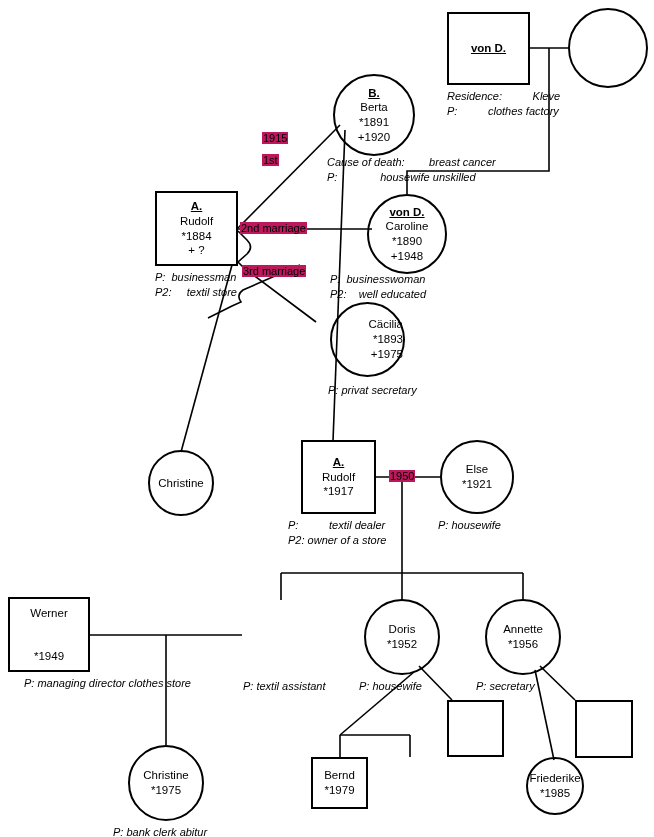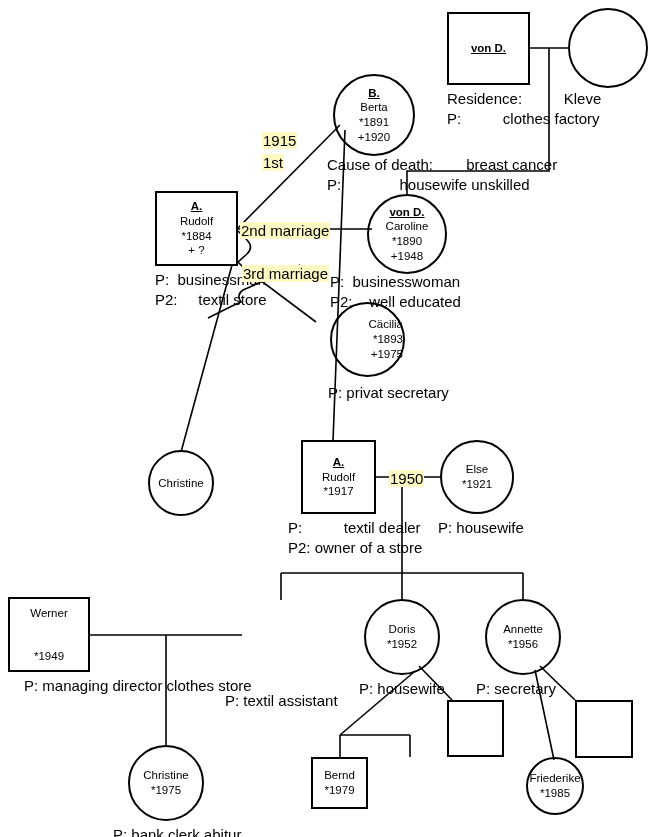--- a/index.html
+++ b/index.html
@@ -40,30 +40,31 @@
   .node.sq { border-radius: 0; }
   .node.ci { border-radius: 50%; }
   .node .fam {
     font-weight: bold;
     text-decoration: underline;
   }
   .node .line { white-space: nowrap; }
   .caption {
     position: absolute;
     color: #000000;
-    font-size: 15px;
+    font-size: 11px;
     line-height: 1.32;
     white-space: pre;
+    font-style: italic;
   }
   .edgelabel {
     position: absolute;
     color: #000000;
-    font-size: 15px;
+    font-size: 11px;
     white-space: nowrap;
-    background: #fef9c3;
+    background: #be185d;
     padding: 0 1px;
   }
 </style>
 </head>
 <body>
 
 <div id="canvas">
 
   <svg id="wires" viewBox="0 0 654 837" xmlns="http://www.w3.org/2000/svg">
     <g stroke="#000000" stroke-width="1.6" fill="none">
@@ -169,21 +170,21 @@
     <span class="line">*1921</span>
   </div>
   <div class="caption" style="left:438px; top:518px;">P: housewife</div>
 
   <div class="node sq" style="left:8px; top:597px; width:82px; height:75px;gap:28px;">
     <span class="line">Werner</span>
     <span class="line">*1949</span>
   </div>
   <div class="caption" style="left:4px; top:676px;padding-left:20px;">P: managing director clothes store</div>
 
-  <div class="caption" style="left:225px; top:679px;margin-top:12px;">P: textil assistant</div>
+  <div class="caption" style="left:243px; top:679px;">P: textil assistant</div>
 
   <div class="node ci" style="left:364px; top:599px; width:76px; height:76px;">
     <span class="line">Doris</span>
     <span class="line">*1952</span>
   </div>
   <div class="caption" style="left:359px; top:679px;">P: housewife</div>
 
   <div class="node ci" style="left:485px; top:599px; width:76px; height:76px;">
     <span class="line">Annette</span>
     <span class="line">*1956</span>

